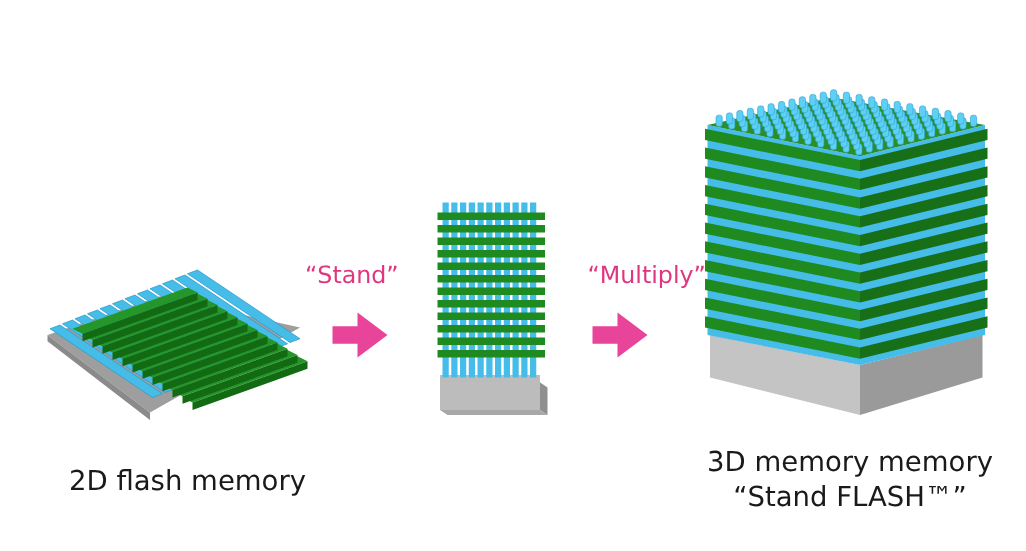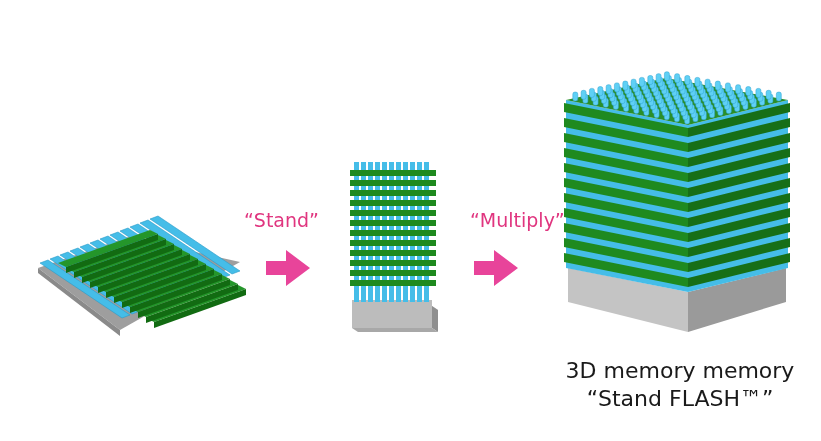--- a/index.html
+++ b/index.html
@@ -294,17 +294,18 @@
   <svg width="821" height="441" viewBox="0 0 821 441">
     <polygon points="266,261 286,261 286,250 310,268 286,286 286,275 266,275" fill="#e8449a"></polygon>
   </svg>
   <svg width="821" height="441" viewBox="0 0 821 441">
     <polygon points="474,261 494,261 494,250 518,268 494,286 494,275 474,275" fill="#e8449a"></polygon>
   </svg>
 
   <div class="abs step" style="left:244px;top:209px;">“Stand”</div>
   <div class="abs step" style="left:446px;top:209px;margin-left:24px;">“Multiply”</div>
 
+  <div class="abs caption" style="left:30px;top:372px;width:240px;">2D flash memory</div>
   <div class="abs caption" style="left:550px;top:357px;width:260px;">
     <div>3D memory memory</div>
     <div>“Stand FLASH™”</div>
   </div>
 </div>
 
 </body></html>

